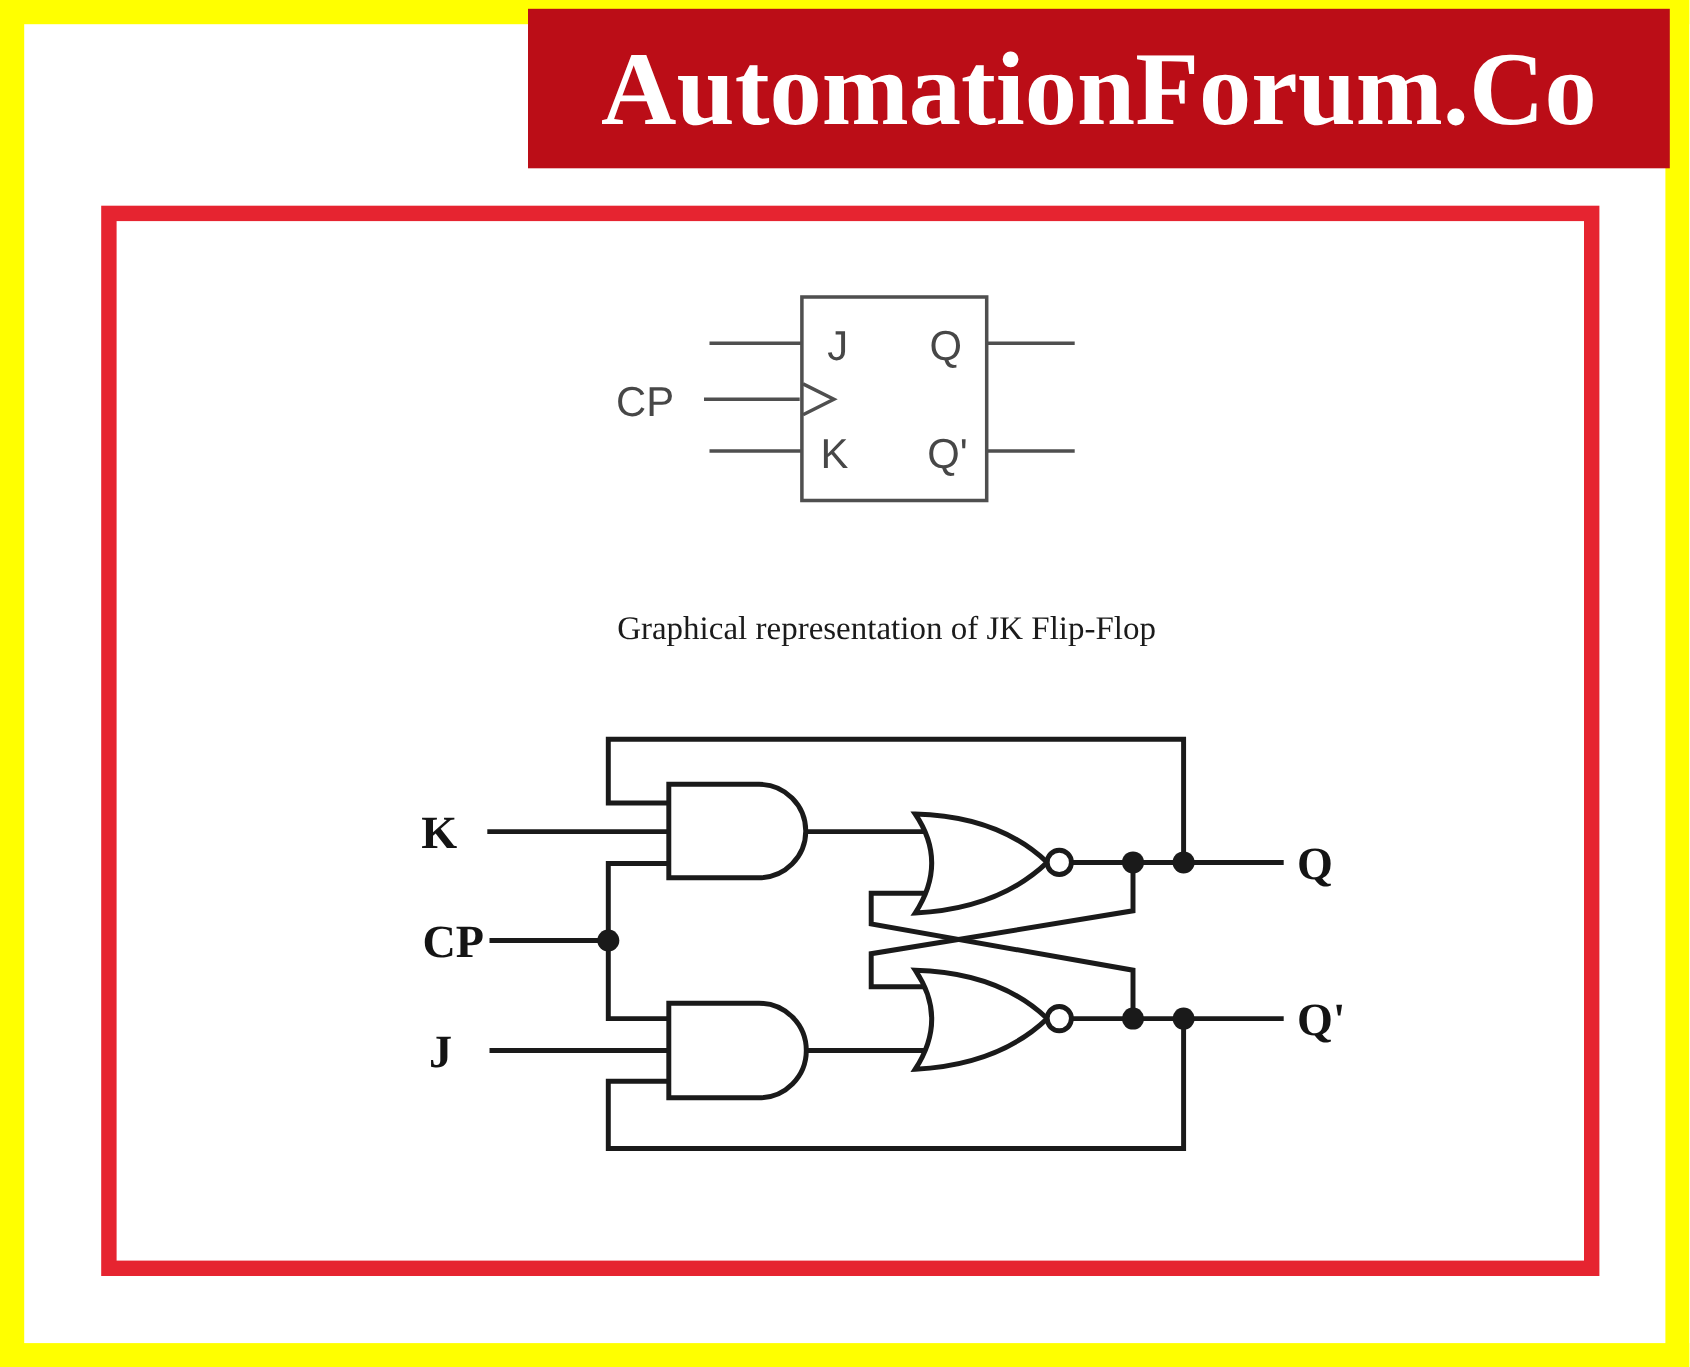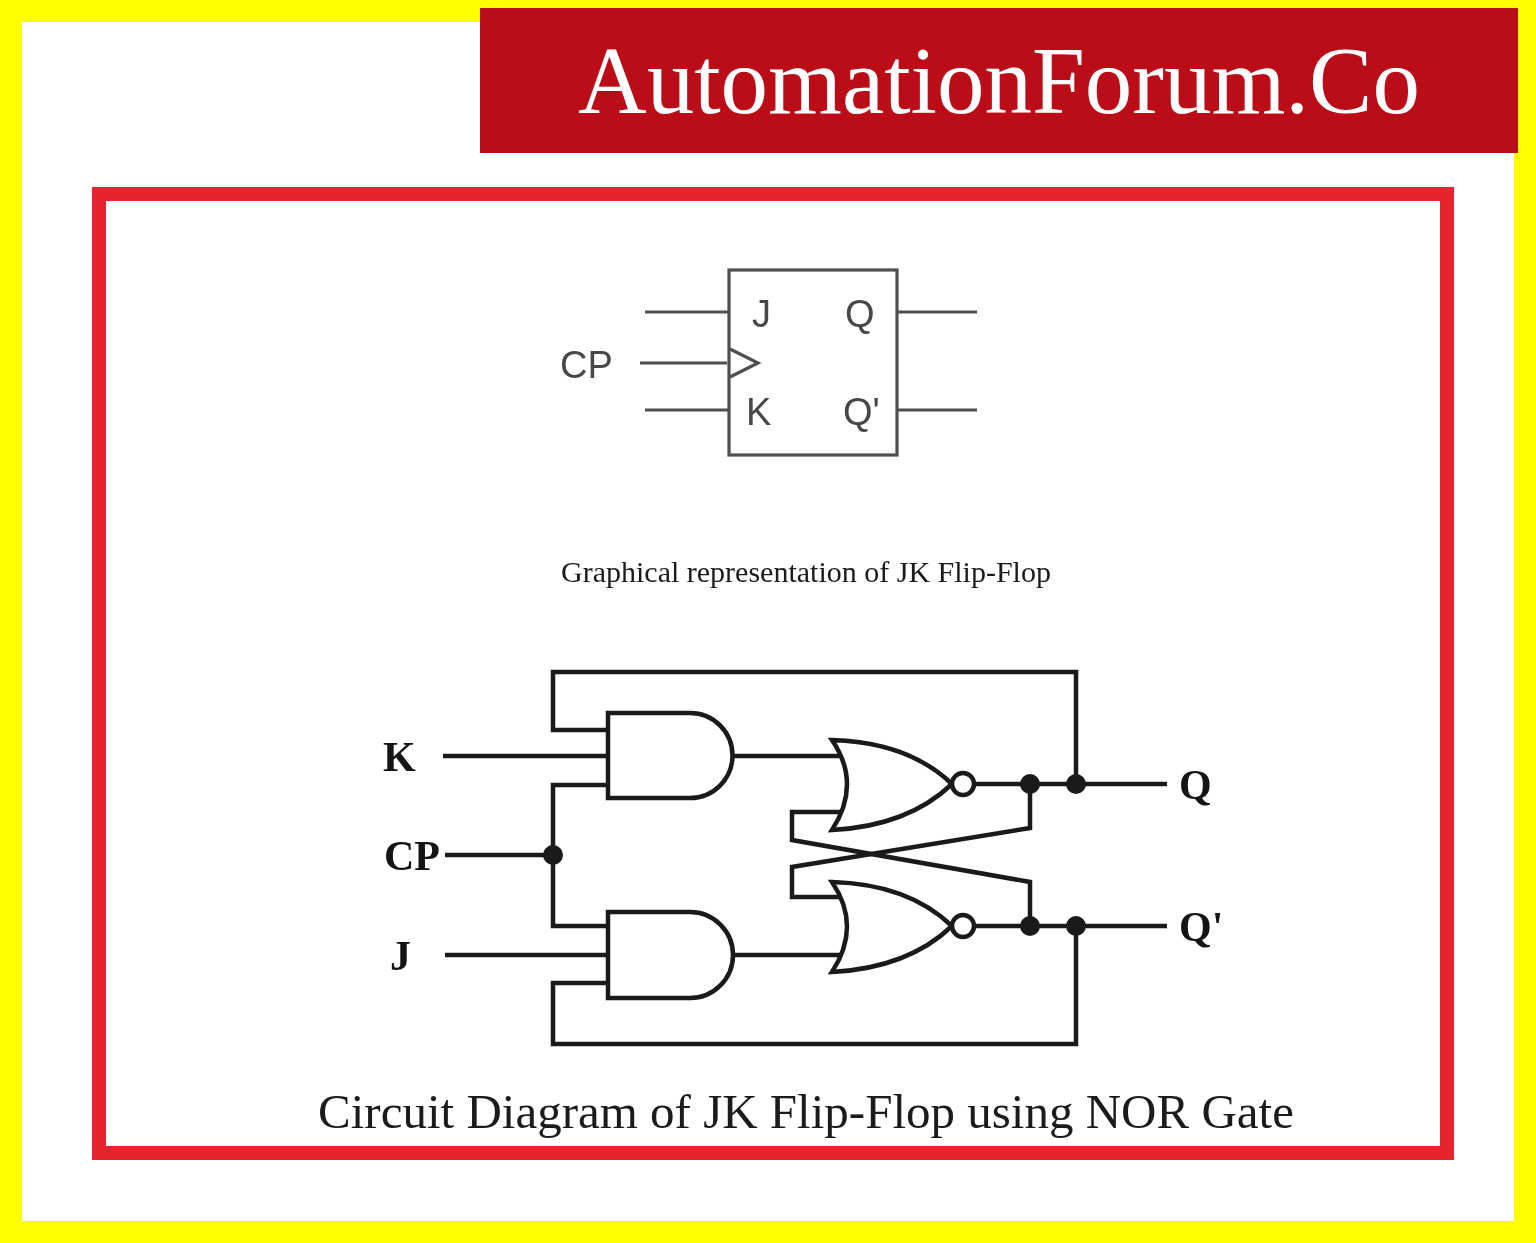--- a/index.html
+++ b/index.html
@@ -13,21 +13,21 @@
   .strip-bottom { left:0; top:1221px; width:1536px; height:22px; }
   .strip-left   { left:0; top:0; width:22px; height:1243px; }
   .strip-right  { left:1514px; top:0; width:22px; height:1243px; }
 
   .banner {
     position:absolute; left:480px; top:8px; width:1038px; height:145px;
     background:#bb0d17;
     display:flex; align-items:center; justify-content:center;
   }
   .banner-text {
-    color:#ffffff; font-weight:normal; font-size:95px;
+    color:#ffffff; font-weight:bold; font-size:95px;
     font-family:"Liberation Serif", serif; white-space:nowrap;
   }
 
   .red-box {
     position:absolute; left:92px; top:187px; width:1362px; height:973px;
     box-sizing:border-box; border:14px solid #e62430; background:#ffffff;
   }
 
   .diagram-svg { position:absolute; left:0; top:0; width:1536px; height:1243px; }
 
@@ -113,15 +113,14 @@
 
       <text class="cir-label" x="383" y="771">K</text>
       <text class="cir-label" x="384" y="870">CP</text>
       <text class="cir-label" x="390" y="970">J</text>
       <text class="cir-label" x="1179" y="799">Q</text>
       <text class="cir-label" x="1179" y="941">Q'</text>
     </g>
   </svg>
 
   <div class="caption caption-1">Graphical representation of JK Flip-Flop</div>
-  <div class="caption caption-2">Circuit Diagram of JK Flip-Flop using NOR Gate</div>
 
 </div>
 
 </body></html>

